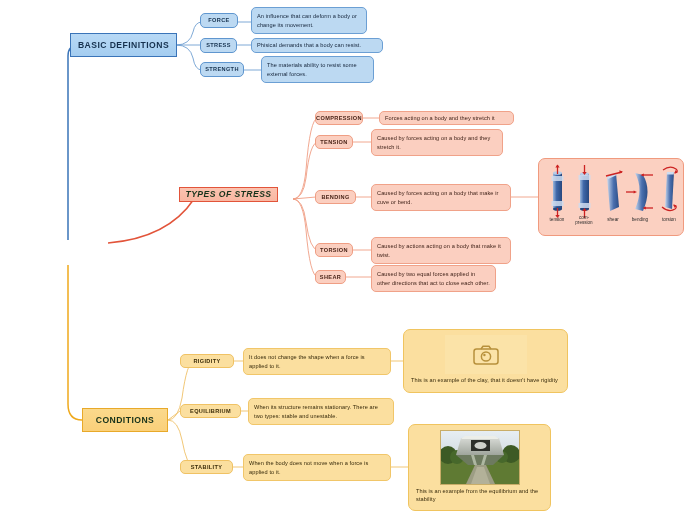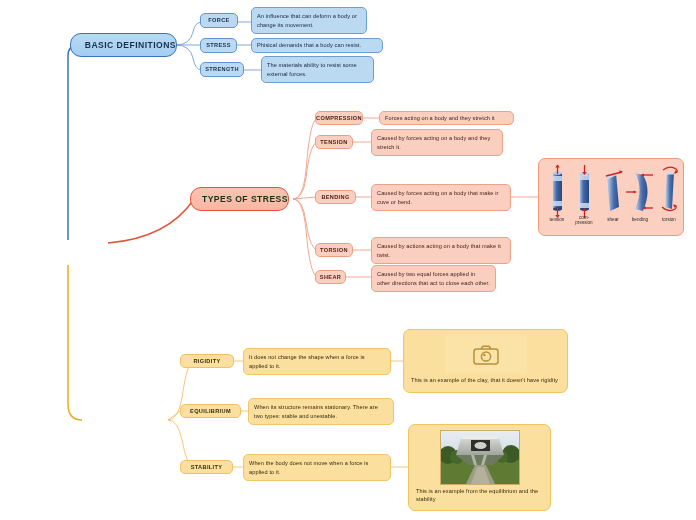--- a/index.html
+++ b/index.html
@@ -47,25 +47,24 @@
     border: 1.3px solid #3a74b8;
     background: linear-gradient(180deg,#cfe7fa 0%, #bcdcf6 100%);
     color: #15304d;
     font-size: 11.5px;
     font-weight: bold;
     letter-spacing: .6px;
   }
 
   
   .branch {
-    border-radius: 11px;
+    border-radius: 0;
     font-size: 8.6px;
     font-weight: bold;
     letter-spacing: .45px;
-    justify-content: flex-end;
   }
   .branch.blue {
     border: 1.2px solid #3a74b8;
     background: linear-gradient(180deg,#b8d9f5 0%, #a4cdf0 100%);
     color: #16314e;
   }
   .branch.red {
     border: 1.2px solid #e2543a;
     background: linear-gradient(180deg,#fbc3b0 0%, #f9b7a2 100%);
     color: #17321a;
@@ -249,21 +248,21 @@
     <span>Phisical  demands that a body  can resist.</span>
   </div>
 
   <div class="node pill blue" style="left:200px; top:62px; width:44px; height:15px;">
     <span>STRENGTH</span>
   </div>
   <div class="node desc blue" style="left:261px; top:56px; width:113px; height:27px;">
     <span>The materials ability to resist some external forces.</span>
   </div>
 
-  <div class="node branch red" style="left:190px; top:187px; width:99px; height:24px;">
+  <div class="node branch red" style="left:179px; top:187px; width:99px; height:15px;font-style:italic;">
     <span>TYPES OF STRESS</span>
   </div>
 
   <div class="node pill red" style="left:315px; top:111px; width:48px; height:14px;">
     <span>COMPRESSION</span>
   </div>
   <div class="node desc red" style="left:379px; top:111px; width:135px; height:14px; align-items:center;">
     <span>Forces acting on a body and they stretch it</span>
   </div>
 
@@ -366,20 +365,23 @@
           <text x="41" y="56">com-</text>
           <text x="41" y="61">pression</text>
           <text x="70" y="58">shear</text>
           <text x="97" y="58">bending</text>
           <text x="126" y="58">torsion</text>
         </g>
       </svg>
     </div>
   </div>
 
+  <div class="node branch yellow" style="left:82px; top:408px; width:86px; height:24px;">
+    <span>CONDITIONS</span>
+  </div>
 
   <div class="node pill yellow" style="left:180px; top:354px; width:54px; height:14px;">
     <span>RIGIDITY</span>
   </div>
   <div class="node desc yellow" style="left:243px; top:348px; width:148px; height:27px;">
     <span>It does not change the shape when a force is applied to it.</span>
   </div>
 
   <div class="node pill yellow" style="left:180px; top:404px; width:61px; height:14px;">
     <span>EQUILIBRIUM</span>

